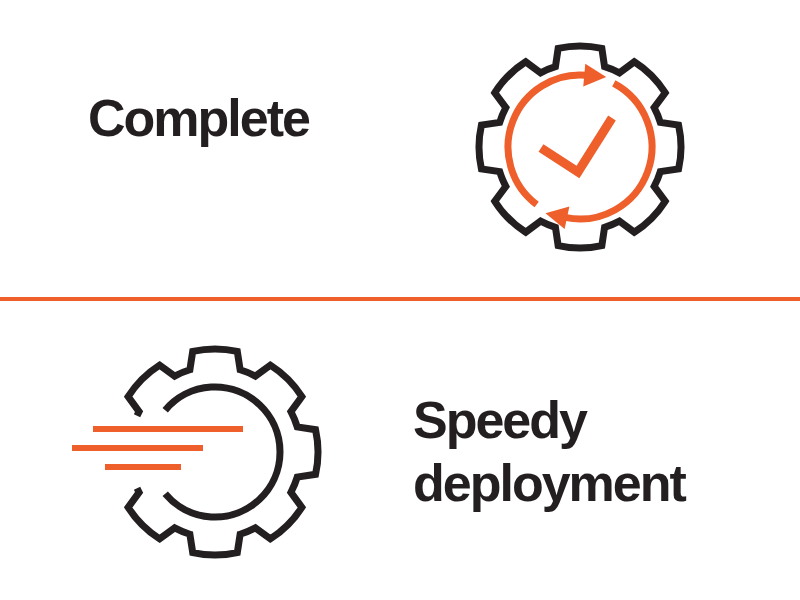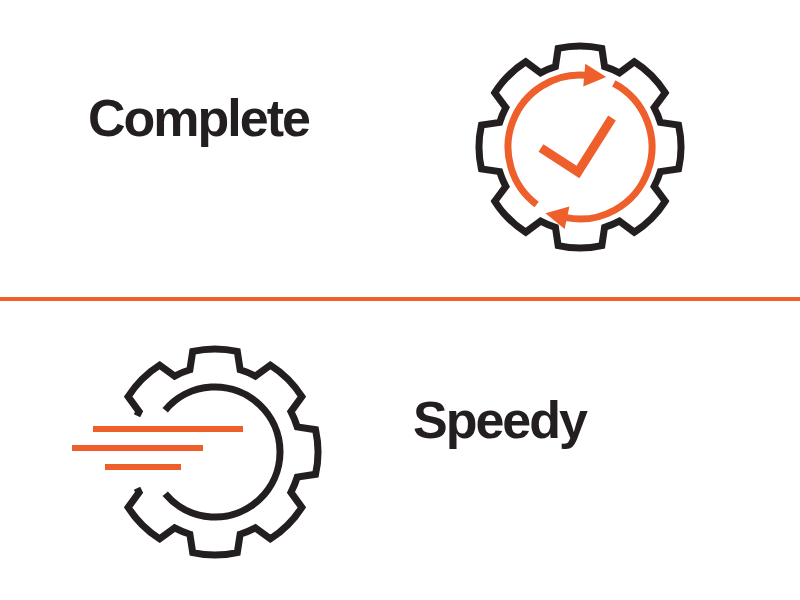--- a/index.html
+++ b/index.html
@@ -53,16 +53,17 @@
   <div class="section">
     <svg class="icon" id="icon-speed" viewBox="64 340 264 226">
         <path d="M137.05753031484812,415.65482949029985A86,86,0,0,1 139.0665070141323,411.6254456004134L128.13068108127277,396.65814034027716A103,103,0,0,1 159.65814034027713,365.13068108127277L174.62544560041337,376.0665070141323A86,86,0,0,1 189.85603339384465,369.75779098717896L192.7067197643754,351.4415112666469A103,103,0,0,1 237.2932802356246,351.4415112666469L240.14396660615537,369.75779098717896A86,86,0,0,1 255.3745543995866,376.0665070141323L270.34185965972284,365.13068108127277A103,103,0,0,1 301.86931891872723,396.65814034027716L290.9334929858677,411.6254456004134A86,86,0,0,1 297.24220901282104,426.85603339384465L315.5584887333531,429.7067197643754A103,103,0,0,1 315.5584887333531,474.2932802356246L297.24220901282104,477.14396660615535A86,86,0,0,1 290.9334929858677,492.3745543995866L301.86931891872723,507.34185965972284A103,103,0,0,1 270.34185965972284,538.8693189187272L255.3745543995866,527.9334929858677A86,86,0,0,1 240.14396660615537,534.242209012821L237.2932802356246,552.5584887333531A103,103,0,0,1 192.7067197643754,552.5584887333531L189.85603339384465,534.242209012821A86,86,0,0,1 174.62544560041337,527.9334929858677L159.65814034027713,538.8693189187272A103,103,0,0,1 128.13068108127277,507.34185965972284L139.0665070141323,492.3745543995866A86,86,0,0,1 137.05753031484812,488.34517050970015" fill="none" stroke="#231F20" stroke-width="7"></path>
         <path d="M165.20711119726644,410.2188053703749A65,65,0,1,1 165.20711119726644,493.7811946296251" fill="none" stroke="#231F20" stroke-width="7"></path>
         <rect x="93" y="426" width="150" height="6" fill="#EE5F2B"></rect>
         <rect x="72" y="445" width="131" height="6" fill="#EE5F2B"></rect>
         <rect x="105" y="464" width="76" height="6" fill="#EE5F2B"></rect>
       </svg>
     <div class="title" id="title-speedy">
       <span class="line">Speedy</span>
+      <span class="line">deployment</span>
     </div>
   </div>
 
 </div>
 
 </body></html>

